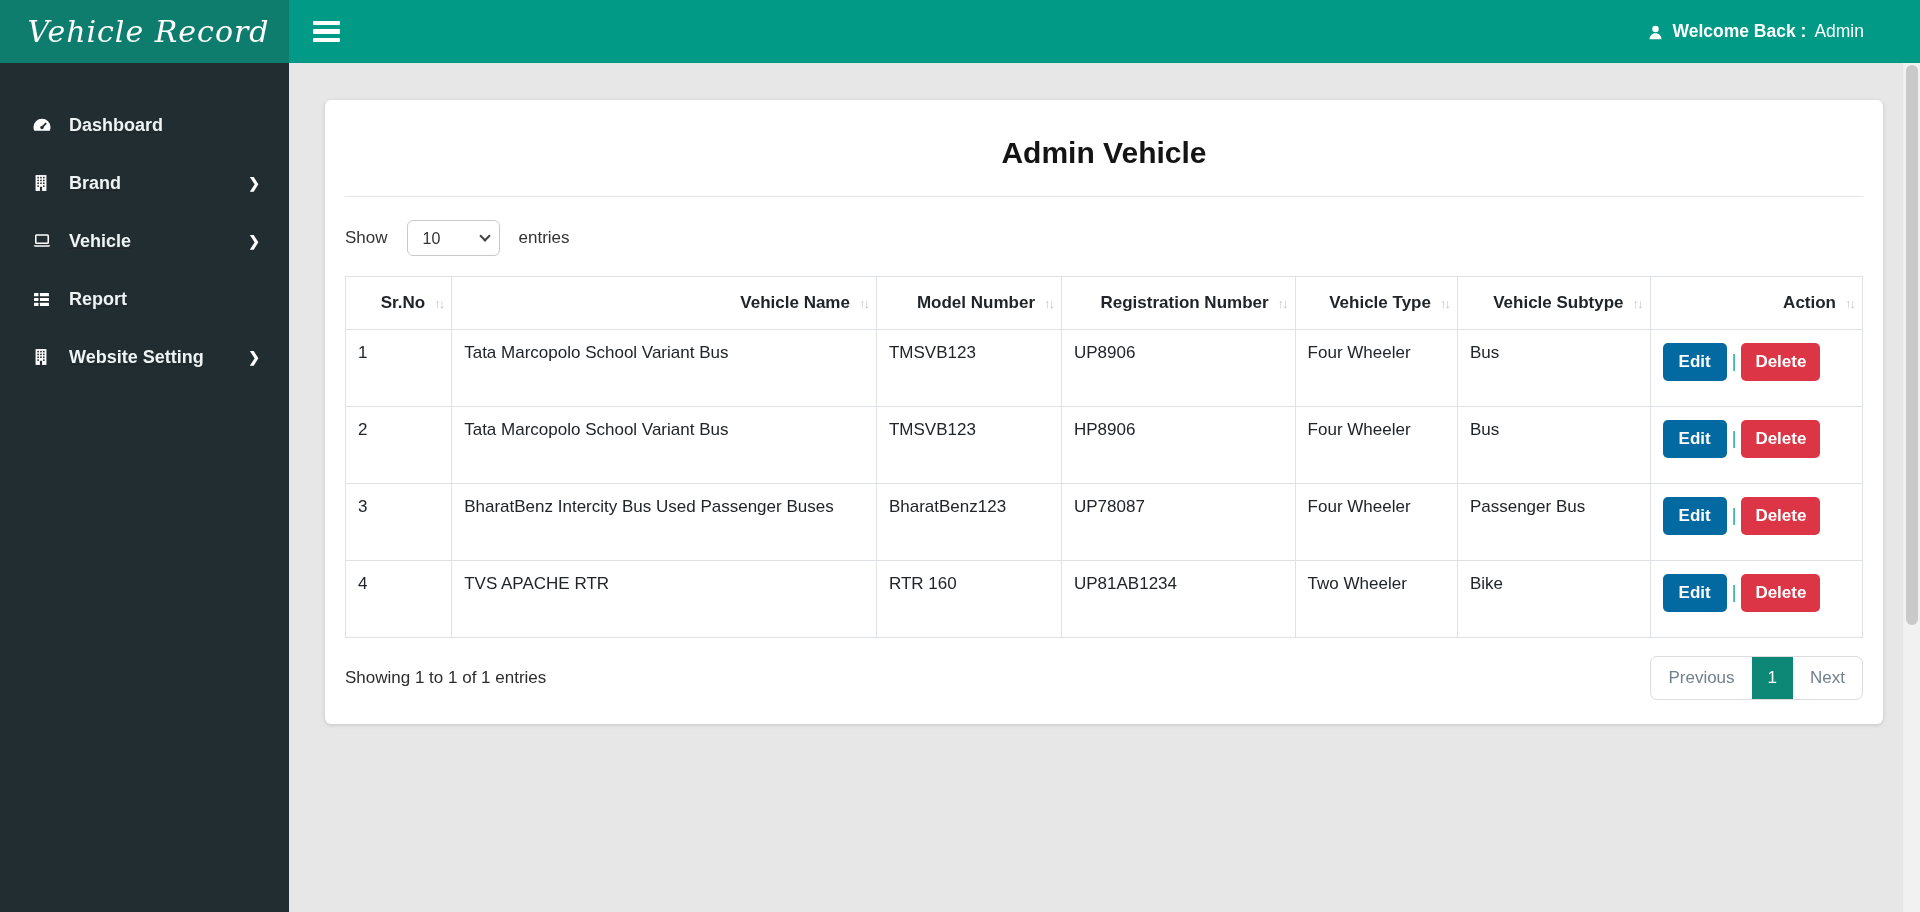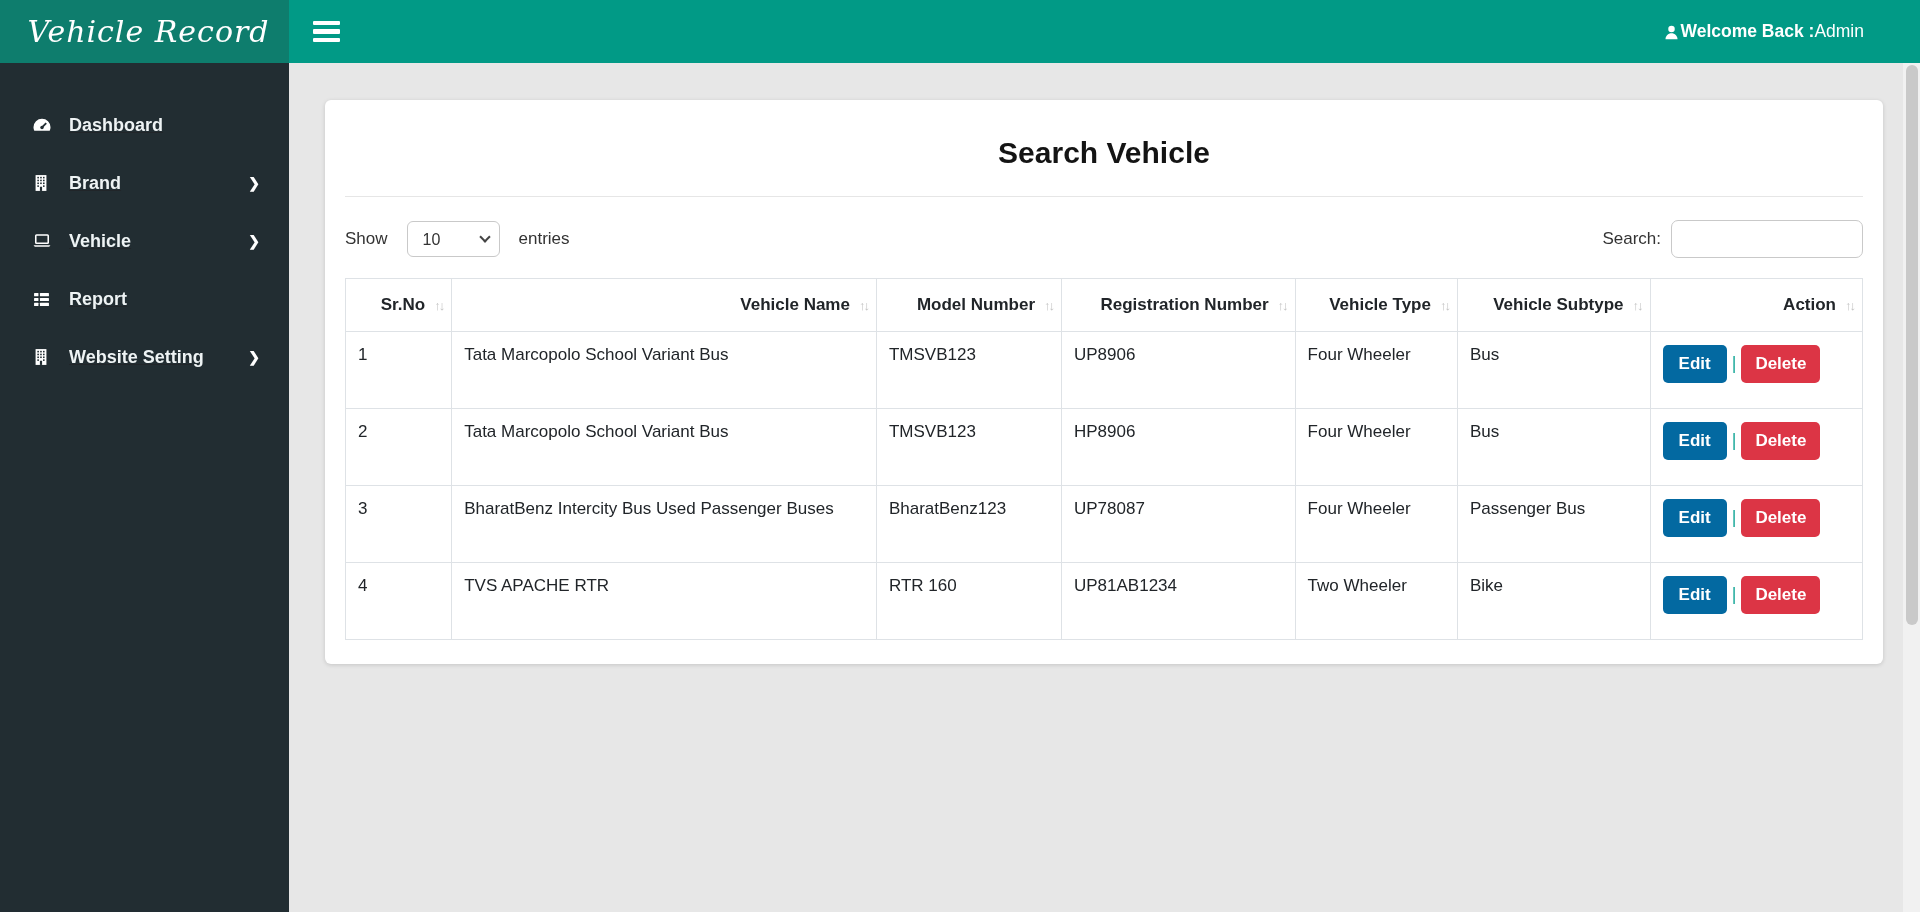--- a/index.html
+++ b/index.html
@@ -16,21 +16,21 @@
     width:289px; height:63px; background:#0e7d6d; color:#fff;
     display:flex; align-items:center; justify-content:center;
     font-family:"DejaVu Serif", serif; font-style:italic; font-size:30px; letter-spacing:1px;padding-left:8px;
   }
   .header-bar {
     flex:1; background:#019a86; display:flex; align-items:center;
     justify-content:space-between; padding:0 56px 0 14px;
   }
   .hamburger { background:transparent; border:none; padding:10px; cursor:pointer; }
   .bars i { display:block; width:27px; height:4.5px; background:#fff; border-radius:1px; margin:4px 0; }
-  .welcome { color:#fff; font-size:17.5px; display:flex; align-items:center; gap:0; }
+  .welcome { color:#fff; font-size:17.5px; display:flex; align-items:center; gap:8px; }
   .welcome b { font-weight:700; }
   .welcome .user-glyph { display:inline-flex; margin-top:1px; }
 
   
   .sidebar {
     position:fixed; top:63px; left:0; width:289px; height:849px;
     background:#222d32; padding-top:27px; z-index:9;
   }
   .sidebar ul { list-style:none; margin:6px; padding:0;text-decoration:underline; }
   .side-item {
@@ -204,35 +204,31 @@
           </svg>
         </span>
     <span class="side-label">Website Setting</span>
     <span class="side-chevron">❯</span>
   </li>
     </ul>
 </nav>
 
 <main class="content">
   <section class="card">
-    <h1 class="page-title">Search Vehicle</h1>
+    <h1 class="page-title">Admin Vehicle</h1>
     <hr class="title-divider">
 
     <div class="controls">
       <div class="length-control">
         <span>Show</span>
         <span class="select-wrap">
           <select id="entries-select"><option>10</option></select>
           <i class="select-chevron"></i>
         </span>
         <span>entries</span>
-      </div>
-      <div class="search-control">
-        <label>Search:</label>
-        <input type="text" value="" style="">
       </div>
     </div>
 
     <table class="vehicles">
       <thead>
           <tr id="thead-row">
             <th class="c0">
     <span class="th-label">Sr.No</span>
     <span class="sort-icon">↑↓</span>
   </th>
@@ -303,18 +299,28 @@
     <td class="c3">UP81AB1234</td>
     <td class="c4">Two Wheeler</td>
     <td class="c5">Bike</td>
     <td class="c6 action-cell">
       <button class="btn btn-edit">Edit</button><span class="action-sep">|</span><button class="btn btn-delete">Delete</button>
     </td>
   </tr>
         </tbody>
     </table>
 
+    <div class="table-footer">
+      <span class="table-info">Showing 1 to 1 of 1 entries</span>
+      <div class="pagination">
+        <a class="page-btn">Previous</a>
+        <span id="page-numbers" style="display:flex;">
+            <a class="page-btn active">1</a>
+          </span>
+        <a class="page-btn">Next</a>
+      </div>
+    </div>
   </section>
 </main>
 
 <div class="scroll-track">
   <div class="scroll-thumb"></div>
 </div>
 
 </body></html>

